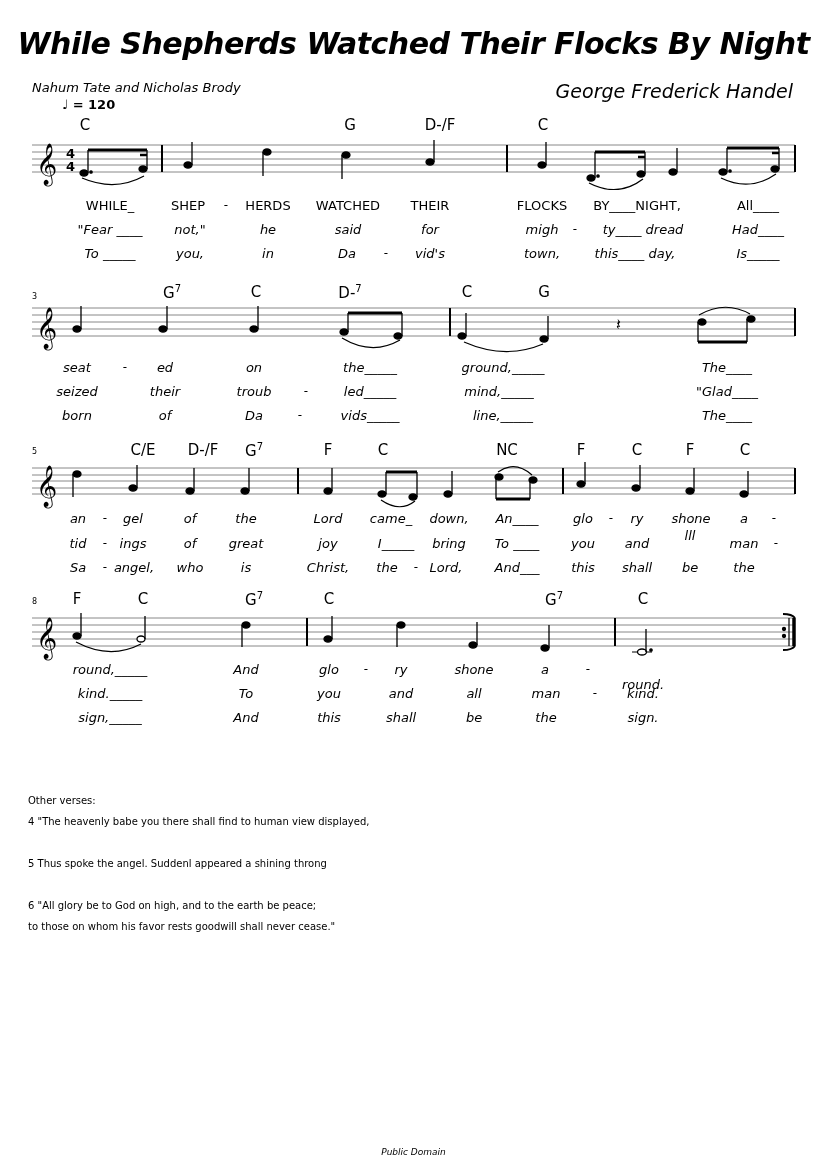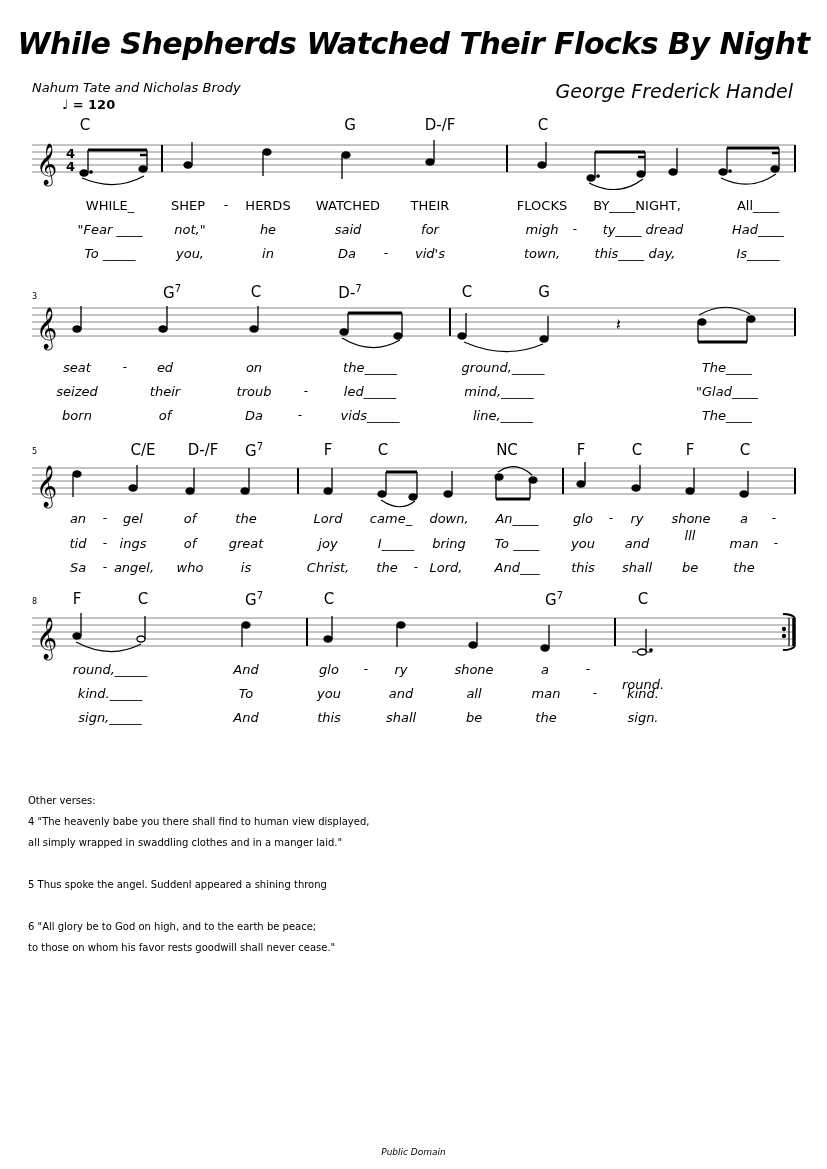--- a/index.html
+++ b/index.html
@@ -374,21 +374,20 @@
   <span class="lyric" style="left:401px;top:125px;">shall</span>
   <span class="lyric" style="left:474px;top:125px;">be</span>
   <span class="lyric" style="left:546px;top:125px;">the</span>
   <span class="lyric" style="left:643px;top:125px;">sign.</span>
 </div>
 
 <div class="abs verses">
   <div class="vh">Other verses:</div>
   <p>
     <span>4 "The heavenly babe you there shall find to human view displayed,</span><br>
-    <span>all simply wrapped in swaddling clothes and in a manger laid."</span>
   </p>
   <p>
     <span>5 Thus spoke the angel. Suddenl appeared a shining throng</span><br>
   </p>
   <p>
     <span>6 "All glory be to God on high, and to the earth be peace;</span><br>
     <span>to those on whom his favor rests goodwill shall never cease."</span>
   </p>
 </div>
 

